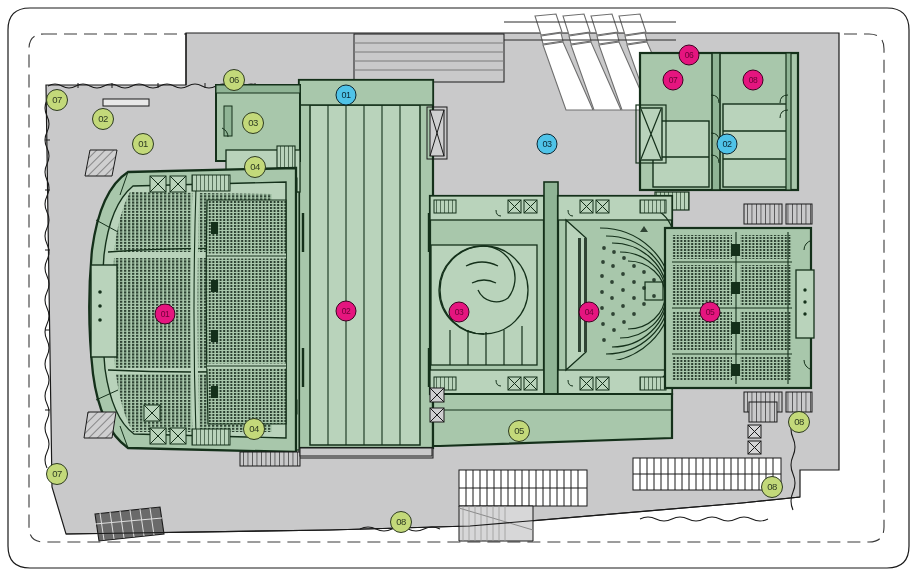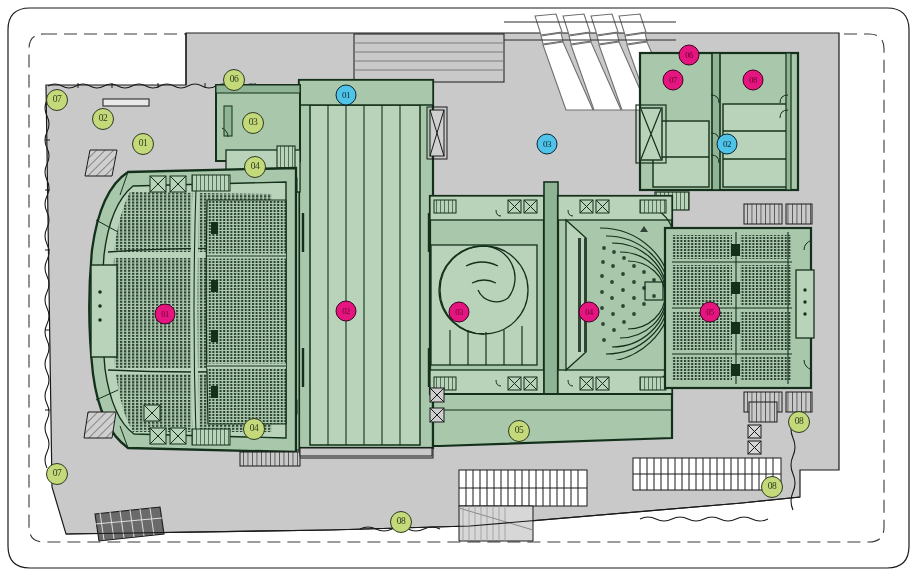--- a/index.html
+++ b/index.html
@@ -2,21 +2,21 @@
 <html><head>
 <meta charset="utf-8">
 <style>
   html,body{margin:0;padding:0;background:#ffffff;}
   body{width:917px;height:576px;overflow:hidden;
        font-family:"Liberation Sans", sans-serif;}
   #stage{position:relative;width:917px;height:576px;background:#ffffff;}
   #plan{position:absolute;left:0;top:0;}
   .mk{position:absolute;transform:translate(-50%,-50%);
       border-radius:50%;display:flex;align-items:center;justify-content:center;
-      font-size:9px;letter-spacing:-0.5px;line-height:1;font-family:Liberation Serif, serif;}
+      font-size:9px;letter-spacing:-0.5px;line-height:1;}
   .mk-site{background:#c3d97a;border:1.3px solid #2e3b22;color:#2e3b22;
       width:20px;height:20px;font-size:9.5px;}
   .mk-lvl{background:#4fc3e8;border:1.4px solid #0a2733;color:#0a2733;
       width:19px;height:19px;font-size:9px;}
   .mk-room{background:#e5157f;border:1.4px solid #3d0021;color:#6b0036;
       width:19px;height:19px;font-size:8.5px;}
 </style>
 </head>
 <body>
 

